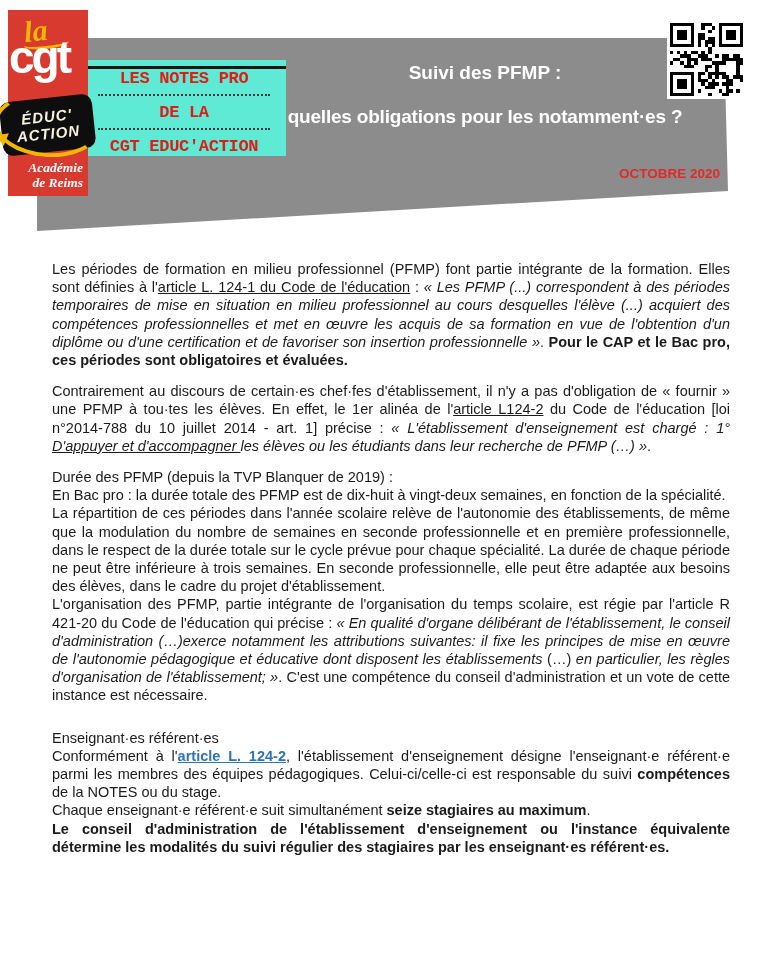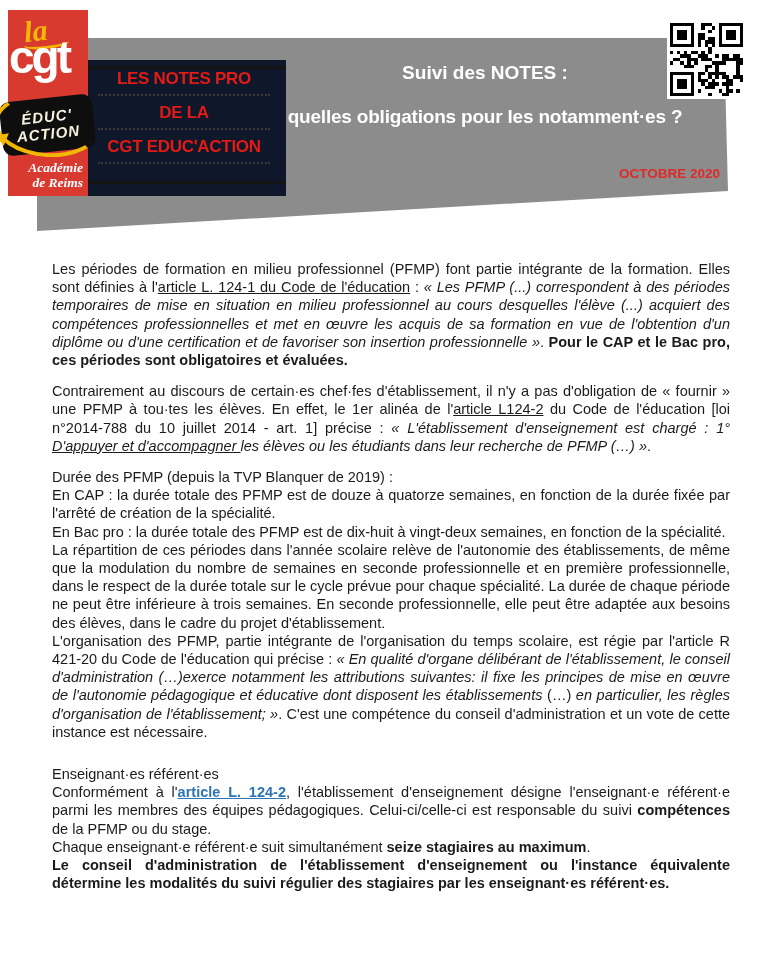--- a/index.html
+++ b/index.html
@@ -21,22 +21,22 @@
          border-radius:10px;transform:rotate(-6deg);color:#f7f2df;display:flex;flex-direction:column;
          align-items:center;justify-content:center;font-style:italic;font-weight:900;font-size:15px;
          line-height:1.15;letter-spacing:1px;z-index:6;}
   .badge::before{content:"";position:absolute;inset:-5px -7px;border:4px solid transparent;
          border-bottom-color:#f2b705;border-left-color:#f2b705;border-radius:50%;transform:rotate(10deg);}
   .badge-arrow{position:absolute;left:-13px;top:26px;width:0;height:0;border:7px solid transparent;
          border-right:11px solid #f2b705;transform:rotate(28deg);}
   .academy{position:absolute;bottom:5px;right:5px;text-align:right;color:#fff;
          font:italic 600 13.5px "Liberation Serif",serif;line-height:1.15;}
 
-  .notes-box{position:absolute;left:88px;top:60px;width:198px;height:136px;background:#0f172a;
-         overflow:hidden;z-index:4;}
+  .notes-box{position:absolute;left:88px;top:60px;width:198px;height:96px;background:#5eead4;
+         overflow:hidden;z-index:4;font-family:Liberation Mono, monospace;}
   .notes-frame{position:absolute;left:-34px;top:6px;width:314px;height:112px;
          border:3px solid #141414;border-radius:28px;}
   .notes-text{position:absolute;left:4px;right:10px;top:10px;display:flex;flex-direction:column;
          align-items:center;}
   .notes-line{font-weight:900;font-size:17px;line-height:1;color:#e21b15;letter-spacing:-0.3px;
          white-space:nowrap;}
   .dots{width:94%;border-bottom:2px dotted #3a3a3a;margin:7px 0 8px;height:0;}
 
   .titles{position:absolute;left:285px;top:62px;width:400px;text-align:center;color:#fff;z-index:4;}
   .title1{font-weight:bold;font-size:19px;}
@@ -90,21 +90,21 @@
         <div class="notes-line">LES NOTES PRO</div>
         <div class="dots"></div>
         <div class="notes-line">DE LA</div>
         <div class="dots"></div>
         <div class="notes-line">CGT EDUC'ACTION</div>
         <div class="dots"></div>
       </div>
     </div>
 
     <div class="titles">
-      <div class="title1">Suivi des NOTES :</div>
+      <div class="title1">Suivi des PFMP :</div>
       <div class="title2">quelles obligations pour les notamment·es ?</div>
     </div>
 
     <div class="date">OCTOBRE 2020</div>
 
     <div class="qr">
       <div class="qr-grid" id="qr">
           <div style="grid-area: 1 / 1;"></div>
           <div style="grid-area: 1 / 2;"></div>
           <div style="grid-area: 1 / 3;"></div>
@@ -321,24 +321,23 @@
         </div>
     </div>
   </header>
 
   <main>
     <p class="gap"><span>Les périodes de formation en milieu professionnel (PFMP) font partie intégrante de la formation. Elles sont définies à l'</span><span class="u">article L. 124-1 du Code de l'éducation</span><span> : </span><span class="i">« Les PFMP (...) correspondent à des périodes temporaires de mise en situation en milieu professionnel au cours desquelles l'élève (...) acquiert des compétences professionnelles et met en œuvre les acquis de sa formation en vue de l'obtention d'un diplôme ou d'une certification et de favoriser son insertion professionnelle »</span><span>. </span><span class="b">Pour le CAP et le Bac pro, ces périodes sont obligatoires et évaluées.</span></p>
 
     <p class="gap"><span>Contrairement au discours de certain·es chef·fes d'établissement, il n'y a pas d'obligation de « fournir » une PFMP à tou·tes les élèves. En effet, le 1er alinéa de l'</span><span class="u">article L124-2</span><span> du Code de l'éducation [loi n°2014-788 du 10 juillet 2014 - art. 1] précise : </span><span class="i">« L'établissement d'enseignement est chargé : 1° </span><span class="i u">D'appuyer et d'accompagner </span><span class="i">les élèves ou les étudiants dans leur recherche de PFMP (…) »</span><span>.</span></p>
 
     <p class="heading">Durée des PFMP (depuis la TVP Blanquer de 2019) :</p>
-    <p>En CAP : la durée totale des PFMP est de douze à quatorze semaines, en fonction de la durée fixée par l'arrêté de création de la spécialité.</p>
     <p>En Bac pro : la durée totale des PFMP est de dix-huit à vingt-deux semaines, en fonction de la spécialité.</p>
     <p>La répartition de ces périodes dans l'année scolaire relève de l'autonomie des établissements, de même que la modulation du nombre de semaines en seconde professionnelle et en première professionnelle, dans le respect de la durée totale sur le cycle prévue pour chaque spécialité. La durée de chaque période ne peut être inférieure à trois semaines. En seconde professionnelle, elle peut être adaptée aux besoins des élèves, dans le cadre du projet d'établissement.</p>
     <p><span>L'organisation des PFMP, partie intégrante de l'organisation du temps scolaire, est régie par l'article R 421-20  du Code de l'éducation qui précise  : </span><span class="i">« En qualité d'organe délibérant de l'établissement, le conseil d'administration (…)exerce notamment les attributions suivantes: il fixe les principes de mise en œuvre de l'autonomie pédagogique et éducative dont disposent les établissements </span><span>(…)</span><span class="i"> en particulier, les règles d'organisation de l'établissement; »</span><span>. C'est une compétence du conseil d'administration  et un vote de cette instance est nécessaire.</span></p>
 
     <p class="heading mt">Enseignant·es référent·es</p>
-    <p><span>Conformément à l'</span><span class="link">article L. 124-2</span><span>, l'établissement d'enseignement désigne l'enseignant·e référent·e parmi les membres des équipes pédagogiques. Celui-ci/celle-ci est responsable du suivi </span><span class="b">compétences</span><span> de la PFMP ou du stage.</span></p>
+    <p><span>Conformément à l'</span><span class="link">article L. 124-2</span><span>, l'établissement d'enseignement désigne l'enseignant·e référent·e parmi les membres des équipes pédagogiques. Celui-ci/celle-ci est responsable du suivi </span><span class="b">compétences</span><span> de la NOTES ou du stage.</span></p>
     <p><span>Chaque enseignant·e référent·e suit simultanément </span><span class="b">seize stagiaires au maximum</span><span>.</span></p>
     <p class="b">Le conseil d'administration de l'établissement d'enseignement ou l'instance équivalente détermine les modalités du suivi régulier des stagiaires par les enseignant·es référent·es.</p>
   </main>
 
 </div>
 
 </body></html>

